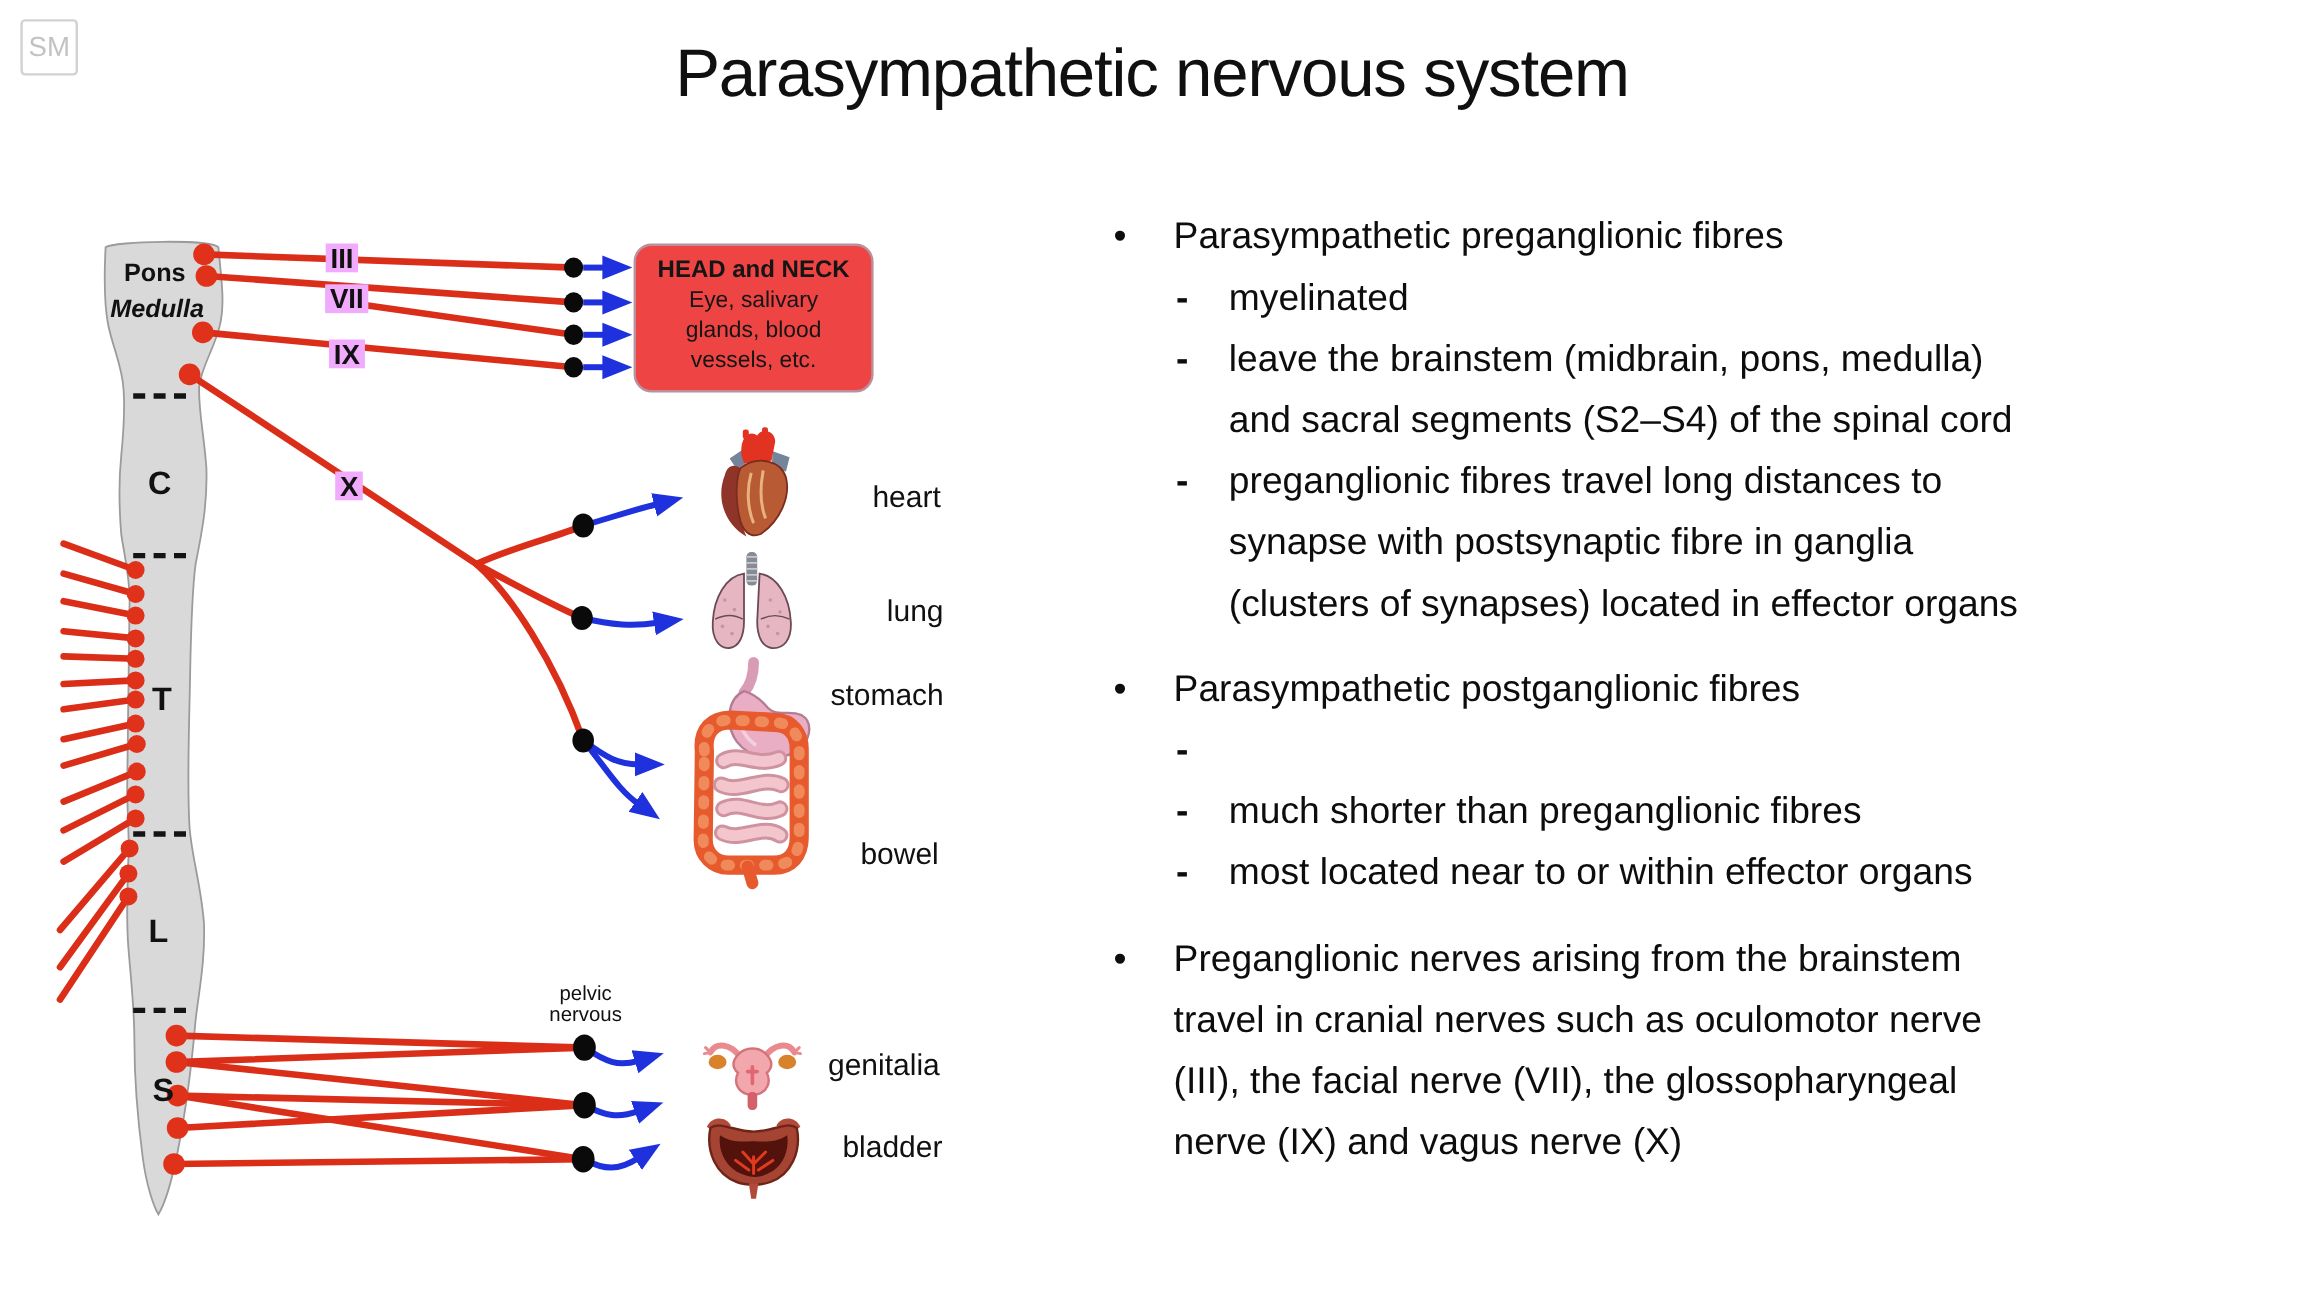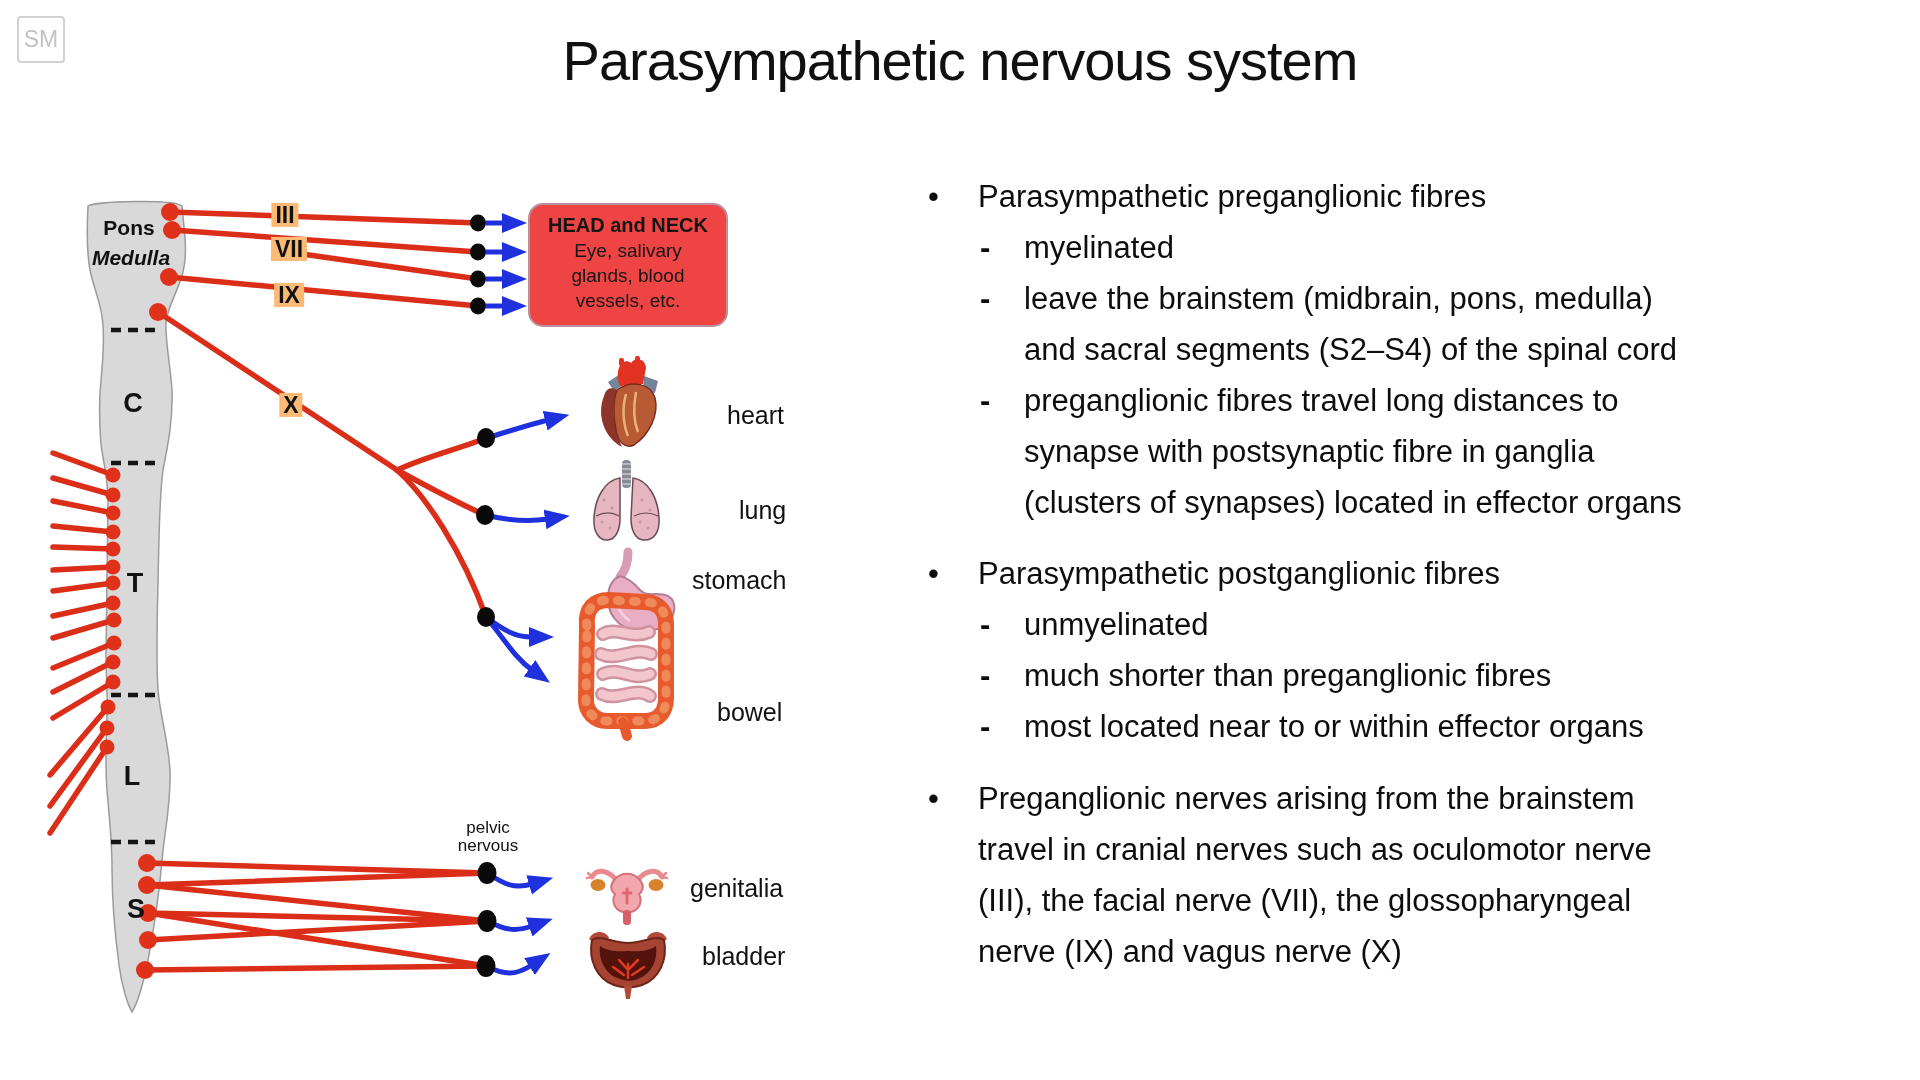--- a/index.html
+++ b/index.html
@@ -23,21 +23,21 @@
             border:2.5px solid #b9909c;border-radius:15px;text-align:center;color:#151515;
             box-sizing:border-box;padding-top:7px;}
   .headneck .hn-title{font-size:20px;font-weight:bold;line-height:26px;}
   .headneck .hn-line{font-size:19px;line-height:25px;}
 
   
   .dlabel{position:absolute;color:#111;transform:translate(-50%,-50%);white-space:pre-line;
           text-align:center;line-height:1.05;}
   .dlabel.left{transform:translate(0,-50%);text-align:left;}
   .dlabel.bold{font-weight:bold;}
-  .dlabel.halo{background:#fdba74;padding:0 4px;}
+  .dlabel.halo{background:#f0abfc;padding:0 4px;}
 
   
   .text-col{position:absolute;left:910px;top:0;width:1010px;height:1080px;}
   .bline{position:absolute;left:0;height:52px;line-height:52px;font-size:31px;color:#0d0d0d;
          white-space:nowrap;width:1010px;}
   .bline .marker{position:absolute;font-weight:normal;}
   .bline .mk0{left:18px;}
   .bline .mk1{left:70px;font-weight:bold;}
   .bline .txt0{position:absolute;left:68px;}
   .bline .txt1{position:absolute;left:114px;}
@@ -312,21 +312,20 @@
       </div>
       <div class="bline" style="top: 477px;">
         <span class="txt1">(clusters of synapses) located in effector organs</span>
       </div>
       <div class="bline" style="top: 548px;">
         <span class="marker mk0">•</span>
         <span class="txt0">Parasympathetic postganglionic fibres</span>
       </div>
       <div class="bline" style="top: 599px;">
         <span class="marker mk1">-</span>
-        <span class="txt1">unmyelinated</span>
       </div>
       <div class="bline" style="top: 650px;">
         <span class="marker mk1">-</span>
         <span class="txt1">much shorter than preganglionic fibres</span>
       </div>
       <div class="bline" style="top: 701px;">
         <span class="marker mk1">-</span>
         <span class="txt1">most located near to or within effector organs</span>
       </div>
       <div class="bline" style="top: 773px;">

